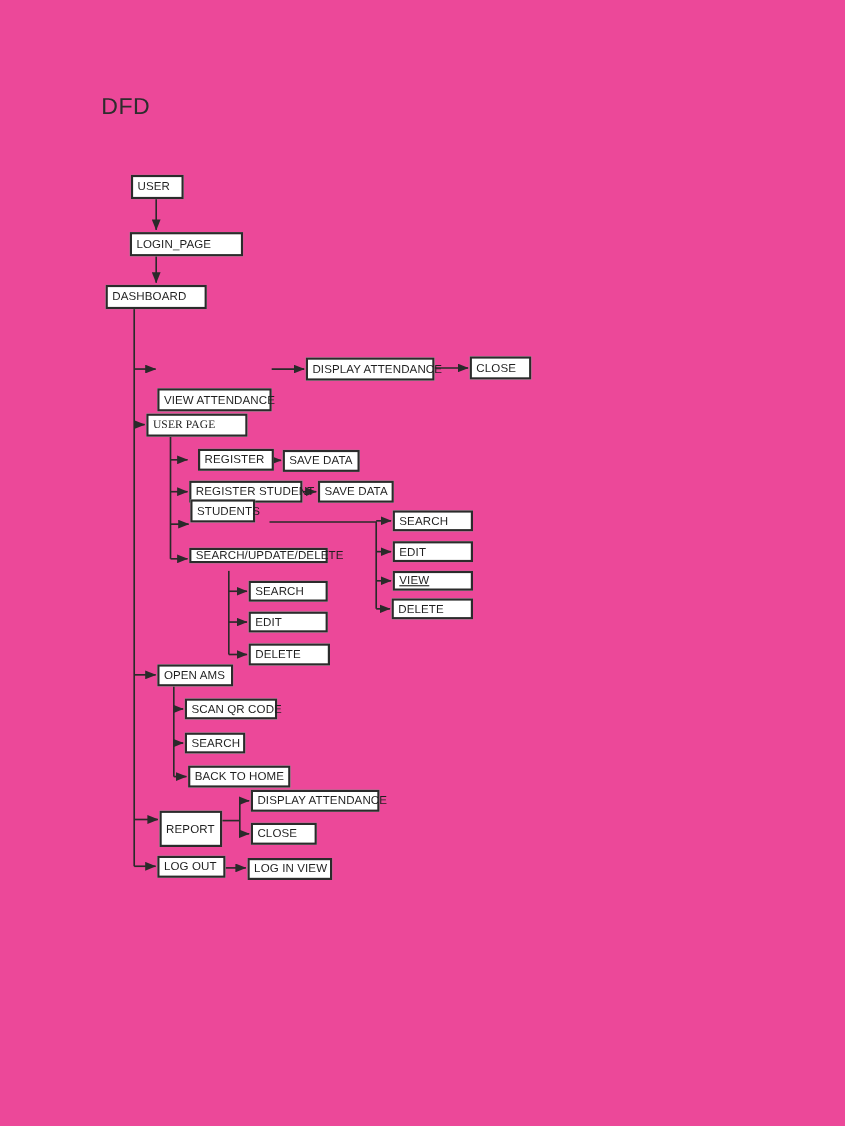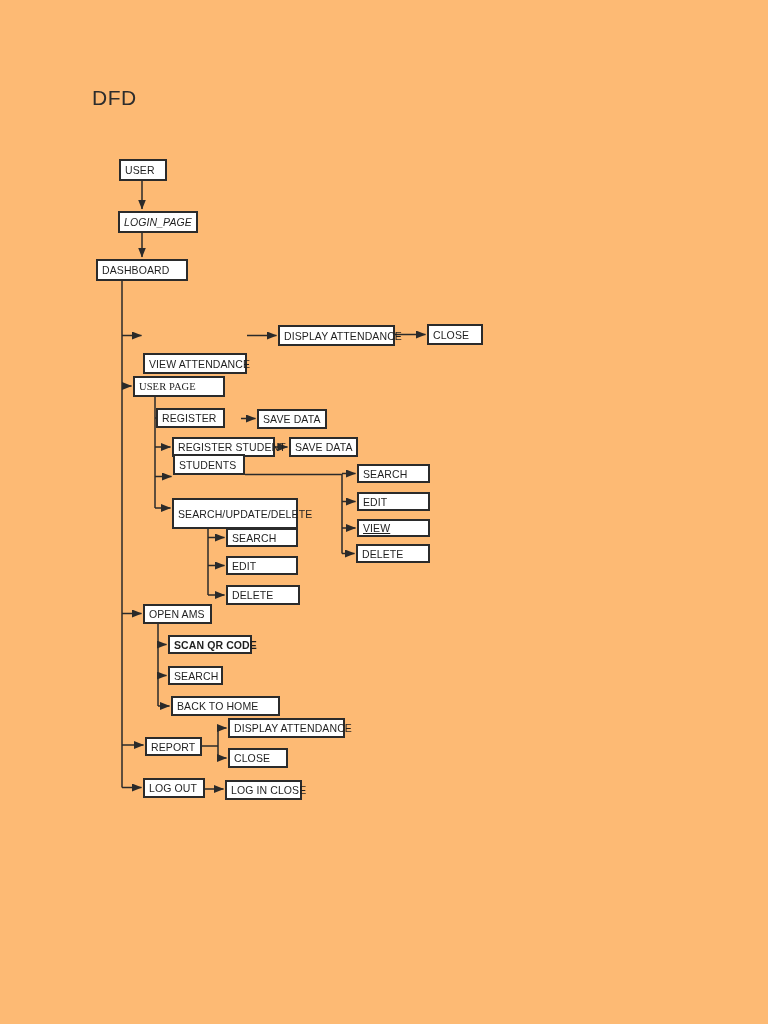--- a/index.html
+++ b/index.html
@@ -1,21 +1,21 @@
 <!DOCTYPE html>
 <html><head>
 <meta charset="utf-8">
 <style>
   * { margin: 0; padding: 0; box-sizing: border-box; }
   html, body { background: #e8e8e8; }
   .page {
     position: relative;
     width: 768px;
     height: 1024px;
-    background: #fdba74;
+    background: #ec4899;
     overflow: hidden;
     font-family: "Liberation Sans", "DejaVu Sans", sans-serif;
   }
   .doc-title {
     position: absolute;
     left: 92px;
     top: 86px;
     font-size: 21px;
     font-weight: 500;
     color: #2d2d2d;
@@ -106,105 +106,105 @@
 
       <line x1="122" y1="787.5" x2="141.5" y2="787.5" marker-end="url(#arr)"></line>
 
       <line x1="205" y1="789" x2="223.5" y2="789" marker-end="url(#arr)"></line>
     </g>
   </svg>
 
   <div class="node" style="left:119px; top:159px; width:48px;  height:22px;">
       <span>USER</span>
     </div>
-  <div class="node" style="left:118px; top:211px; width:80px;  height:22px;font-style:italic;">
+  <div class="node" style="left:118px; top:211px; width:103px;  height:22px;">
       <span>LOGIN_PAGE</span>
     </div>
   <div class="node" style="left:96px;  top:259px; width:92px;  height:22px;">
       <span>DASHBOARD</span>
     </div>
 
   <div class="node" style="left:143px; top:325px; width:104px; height:21px;margin-top:28px;">
       <span>VIEW ATTENDANCE</span>
     </div>
   <div class="node" style="left:278px; top:325px; width:117px; height:21px;">
       <span>DISPLAY ATTENDANCE</span>
     </div>
   <div class="node" style="left:427px; top:324px; width:56px;  height:21px;">
       <span>CLOSE</span>
     </div>
 
   <div class="node" style="left:133px; top:376px; width:92px;  height:21px;font-family:Liberation Serif, serif;">
       <span>USER PAGE</span>
     </div>
-  <div class="node" style="left:156px; top:408px; width:69px;  height:20px;">
+  <div class="node" style="left:180px; top:408px; width:69px;  height:20px;">
       <span>REGISTER</span>
     </div>
   <div class="node" style="left:257px; top:409px; width:70px;  height:20px;">
       <span>SAVE DATA</span>
     </div>
   <div class="node" style="left:172px; top:437px; width:103px; height:20px;">
       <span>REGISTER STUDENT</span>
     </div>
   <div class="node" style="left:289px; top:437px; width:69px;  height:20px;">
       <span>SAVE DATA</span>
     </div>
-  <div class="node" style="left:173px; top:454px; width:72px;  height:21px;">
+  <div class="node" style="left:173px; top:454px; width:59px;  height:21px;">
       <span>STUDENTS</span>
     </div>
 
   <div class="node" style="left:357px; top:464px; width:73px;  height:19px;">
       <span>SEARCH</span>
     </div>
   <div class="node" style="left:357px; top:492px; width:73px;  height:19px;">
       <span>EDIT</span>
     </div>
   <div class="node" style="left:357px; top:519px; width:73px;  height:18px;text-decoration:underline;">
       <span>VIEW</span>
     </div>
   <div class="node" style="left:356px; top:544px; width:74px;  height:19px;">
       <span>DELETE</span>
     </div>
 
-  <div class="node" style="left:172px; top:498px; width:126px; height:31px;">
+  <div class="node" style="left:172px; top:498px; width:126px; height:14px;">
       <span>SEARCH/UPDATE/DELETE</span>
     </div>
   <div class="node" style="left:226px; top:528px; width:72px;  height:19px;">
       <span>SEARCH</span>
     </div>
   <div class="node" style="left:226px; top:556px; width:72px;  height:19px;">
       <span>EDIT</span>
     </div>
   <div class="node" style="left:226px; top:585px; width:74px;  height:20px;">
       <span>DELETE</span>
     </div>
 
   <div class="node" style="left:143px; top:604px; width:69px;  height:20px;">
       <span>OPEN AMS</span>
     </div>
-  <div class="node" style="left:168px; top:635px; width:84px;  height:19px;font-weight:bold;">
+  <div class="node" style="left:168px; top:635px; width:84px;  height:19px;">
       <span>SCAN QR CODE</span>
     </div>
   <div class="node" style="left:168px; top:666px; width:55px;  height:19px;">
       <span>SEARCH</span>
     </div>
-  <div class="node" style="left:171px; top:696px; width:109px;  height:20px;text-align:center;">
+  <div class="node" style="left:171px; top:696px; width:93px;  height:20px;text-align:center;">
       <span>BACK TO HOME</span>
     </div>
 
   <div class="node" style="left:228px; top:718px; width:117px; height:20px;">
       <span>DISPLAY ATTENDANCE</span>
     </div>
-  <div class="node" style="left:145px; top:737px; width:57px;  height:19px;">
+  <div class="node" style="left:145px; top:737px; width:57px;  height:33px;">
       <span>REPORT</span>
     </div>
   <div class="node" style="left:228px; top:748px; width:60px;  height:20px;">
       <span>CLOSE</span>
     </div>
 
   <div class="node" style="left:143px; top:778px; width:62px;  height:20px;">
       <span>LOG OUT</span>
     </div>
   <div class="node" style="left:225px; top:780px; width:77px;  height:20px;">
-      <span>LOG IN CLOSE</span>
+      <span>LOG IN VIEW</span>
     </div>
 
 </div>
 
 </body></html>

